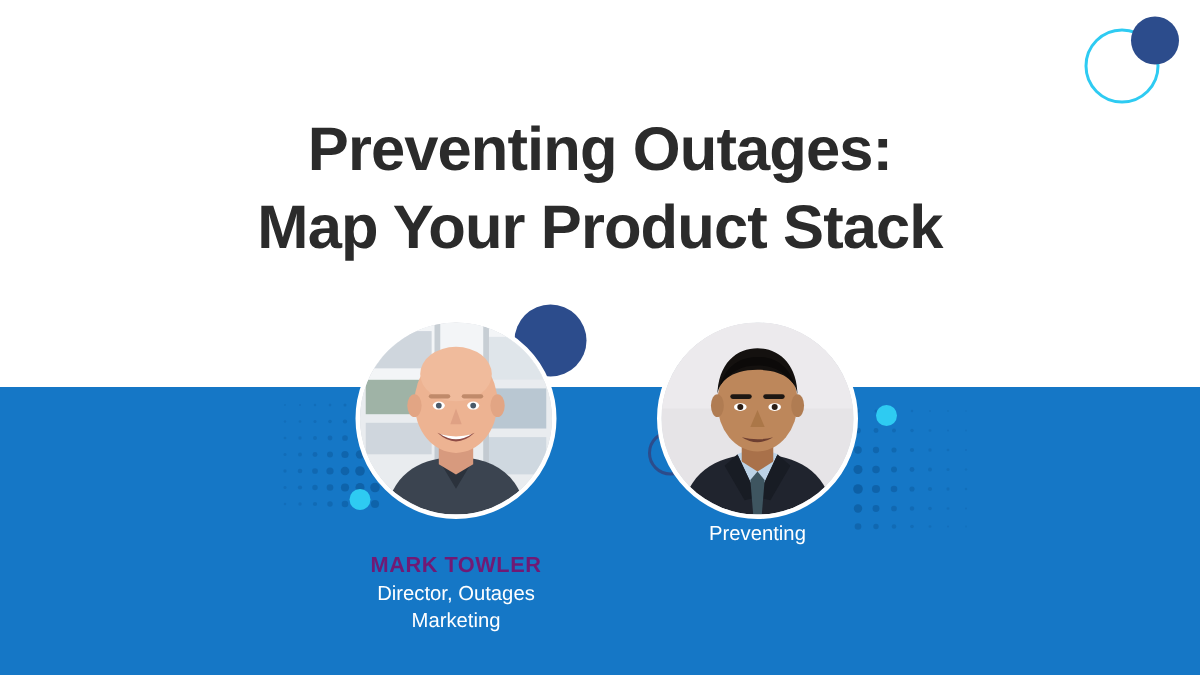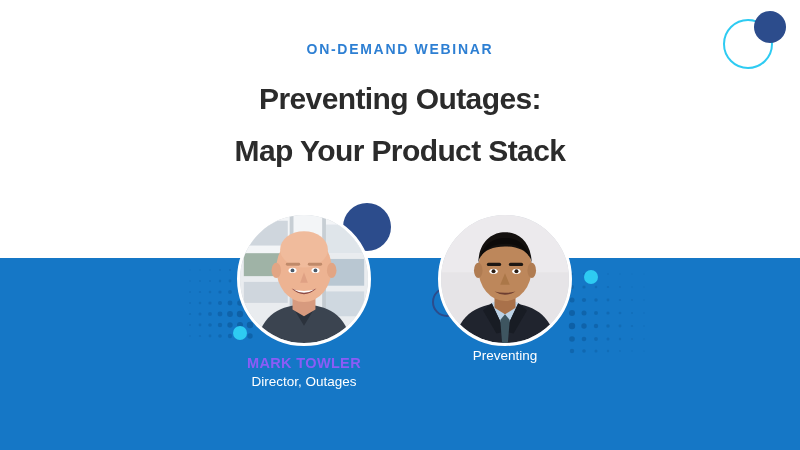--- a/index.html
+++ b/index.html
@@ -40,21 +40,21 @@
     text-transform:uppercase;
   }
 
   
   .headline {
     position:absolute;
     left:0; top:73px; width:800px;
     text-align:center;
     color:#2B2B2B;
     font-weight:700;
-    font-size:30px;
+    font-size:41px;
     line-height:52px;
     letter-spacing:-0.6px;
   }
   .headline .l2 { display:block; }
 
   
   .dots { position:absolute; }
   .dots-left  { left:186px; top:266px; width:72px; height:80px; }
   .dots-right { left:566px; top:268px; width:92px; height:88px; }
 
@@ -96,22 +96,22 @@
     width:134px; height:134px;
     margin:0 auto;
     border-radius:50%;
     border:3px solid #ffffff;
     overflow:hidden;
     background:#d9dde2;
   }
   .portrait svg { display:block; width:100%; height:100%; }
 
   .sp-name {
-    margin-top:8px;
-    color:#8b5cf6;
+    margin-top:22px;
+    color:#701a75;
     font-size:14.5px;
     font-weight:700;
     letter-spacing:0.35px;
     text-transform:uppercase;
     line-height:18px;
   }
   .sp-role {
     margin-top:1px;
     color:#ffffff;
     font-size:13.5px;
@@ -126,21 +126,20 @@
 
   <div class="blue-band"></div>
 
   <div class="logo">
     <svg viewBox="0 0 76 66" xmlns="http://www.w3.org/2000/svg">
       <circle cx="30" cy="38" r="24" fill="none" stroke="#2ECBF2" stroke-width="2"></circle>
       <circle cx="52" cy="21" r="16" fill="#2C4C8C"></circle>
     </svg>
   </div>
 
-  <div class="eyebrow">ON-DEMAND WEBINAR</div>
 
   <h1 class="headline">
     <span class="l1">Preventing Outages:</span>
     <span class="l2">Map Your Product Stack</span>
   </h1>
 
   <div class="dots dots-left">
     <svg viewBox="0 0 72 80" xmlns="http://www.w3.org/2000/svg">
       <g fill="#0E5FA4">
         <circle cx="4" cy="4" r="0.7" opacity="0.30"></circle>
@@ -303,20 +302,21 @@
 
           <path d="M67 60 L63 71 L71 71 Z" fill="#dfa184"></path>
 
           <path d="M54 77 Q67 89 80 77 Q67 83 54 77 Z" fill="#8e4b44"></path>
           <path d="M56 78 Q67 85 78 78 Q67 81 56 78 Z" fill="#ffffff"></path>
         </g>
       </svg>
     </div>
     <div class="sp-name">MARK TOWLER</div>
     <div class="sp-role">Director, Outages</div>
+    <div class="sp-role">Marketing</div>
   </div>
 
   <div class="speaker speaker-right">
     <div class="portrait">
       <svg viewBox="0 0 134 134" xmlns="http://www.w3.org/2000/svg">
         <defs>
           <clipPath id="clipR">
               <circle cx="67" cy="67" r="67"></circle>
             </clipPath>
         </defs>

